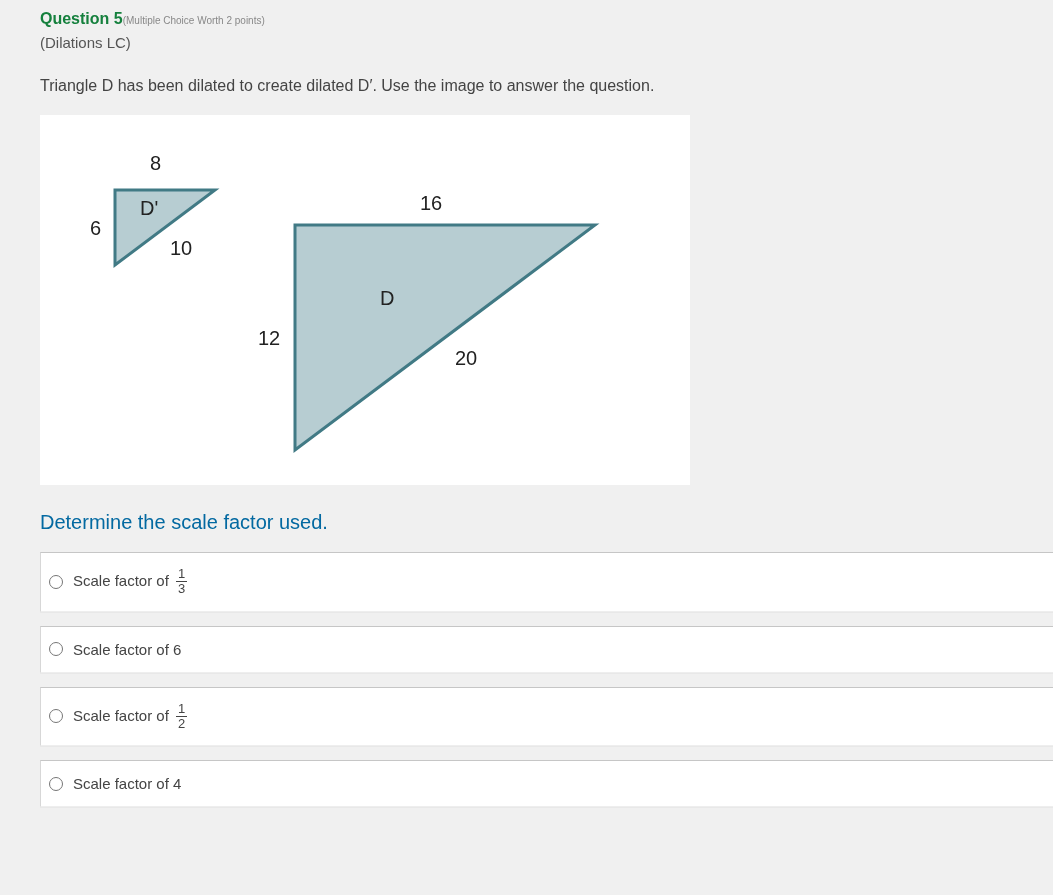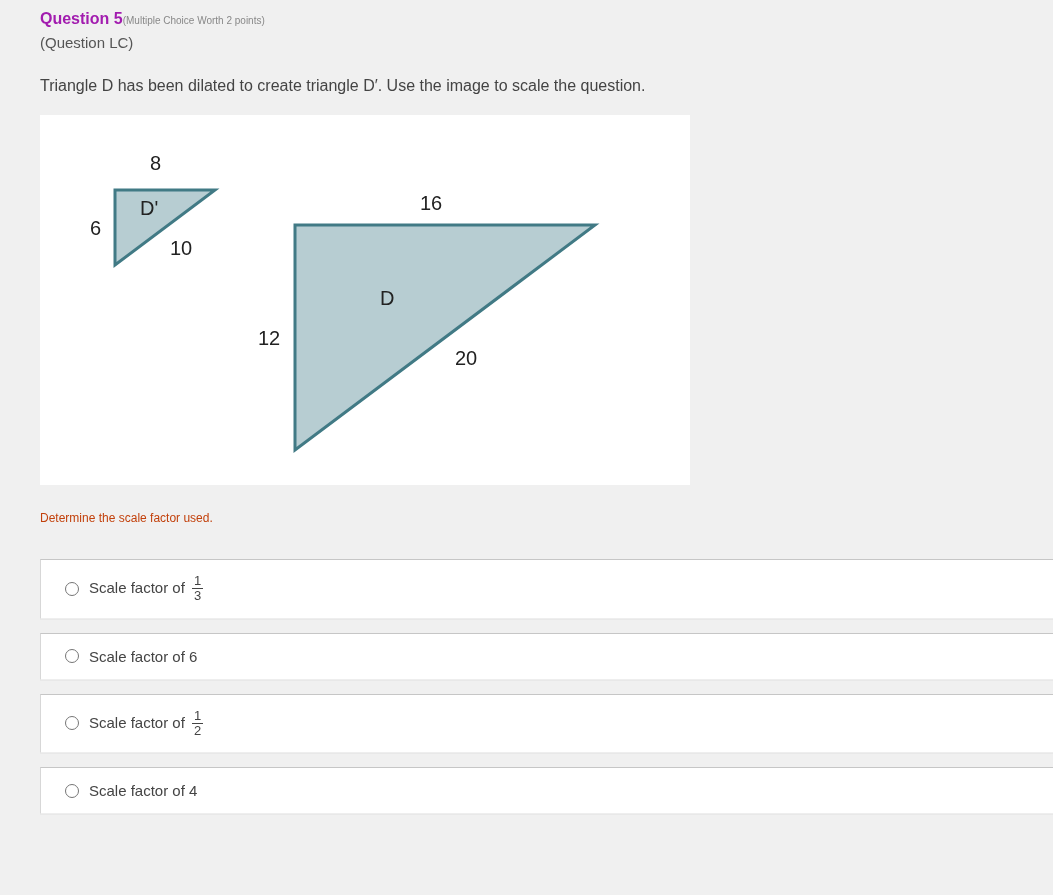--- a/index.html
+++ b/index.html
@@ -12,21 +12,21 @@
   }
   .page {
     padding: 10px 0 20px 40px;
   }
   .q-header {
     font-size: 16px;
     margin-bottom: 6px;
   }
   .q-header .bold {
     font-weight: 700;
-    color: #a21caf;
+    color: #15803d;
   }
   .q-header .light {
     font-weight: 400;
     color: #888;
     font-size: 10px;
   }
   .sub {
     font-size: 15px;
     color: #555;
     margin-bottom: 26px;
@@ -38,37 +38,37 @@
   }
   .figure {
     background: #fff;
     width: 650px;
     max-width: 100%;
     padding: 20px 20px 10px 20px;
     margin-bottom: 26px;
   }
   .figure svg { display: block; }
   .subprompt {
-    font-size: 12px;
-    color: #c2410c;
-    margin-bottom: 34px;
+    font-size: 20px;
+    color: #0369a1;
+    margin-bottom: 18px;
   }
   .choices {
     display: flex;
     flex-direction: column;
     gap: 14px;
   }
   .choice {
     background: #fff;
     border: 1px solid #d7d7d7;
     border-top-color: #c6c6c6;
     border-bottom-color: #eee;
     border-right: none;
     box-shadow: 0 1px 0 #e8e8e8;
-    padding: 14px 24px;
+    padding: 14px 8px;
     display: flex;
     align-items: center;
     gap: 10px;
     font-size: 15px;
     color: #444;
     cursor: pointer;
   }
   .choice input[type="radio"] {
     margin: 0;
     width: 14px;
@@ -98,23 +98,23 @@
   }
 </style>
 </head>
 <body>
 
 <div class="page">
 
   <div class="q-header">
     <span class="bold">Question 5</span><span class="light">(Multiple Choice Worth 2 points)</span>
   </div>
-  <div class="sub">(Question LC)</div>
+  <div class="sub">(Dilations LC)</div>
 
-  <div class="prompt">Triangle D has been dilated to create triangle D′. Use the image to scale the question.</div>
+  <div class="prompt">Triangle D has been dilated to create dilated D′. Use the image to answer the question.</div>
 
   <div class="figure">
     <svg viewBox="0 0 600 340" width="600" height="340">
 
       <polygon class="tri" points="55,55 155,55 55,130"></polygon>
       <text class="lbl" x="90" y="35">8</text>
       <text class="lbl" x="30" y="100">6</text>
       <text class="lbl" x="110" y="120">10</text>
       <text class="lbl" x="80" y="80">D'</text>
 

